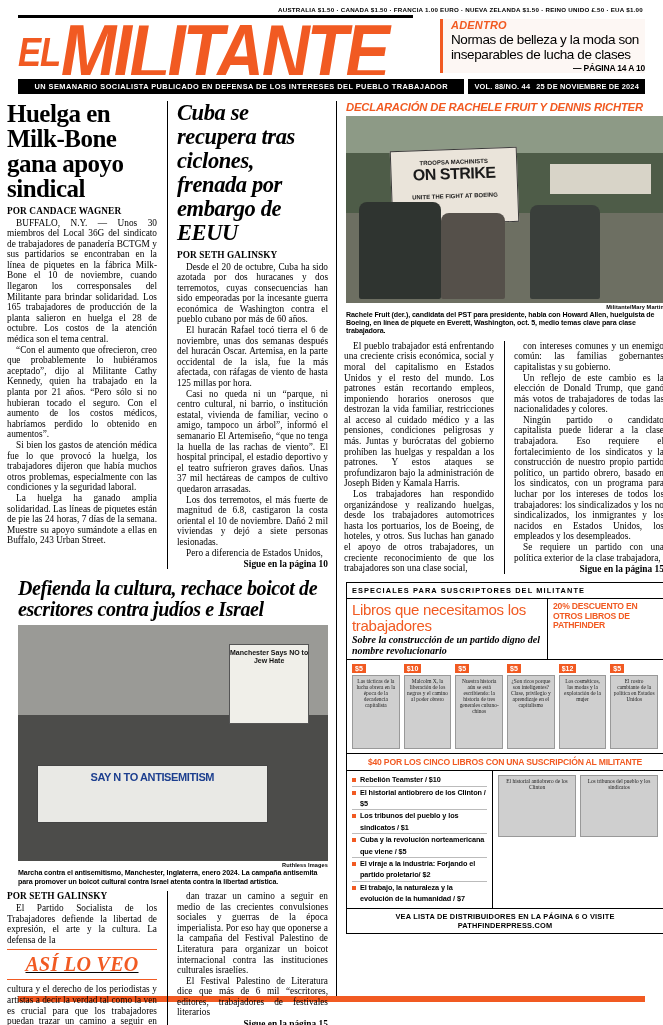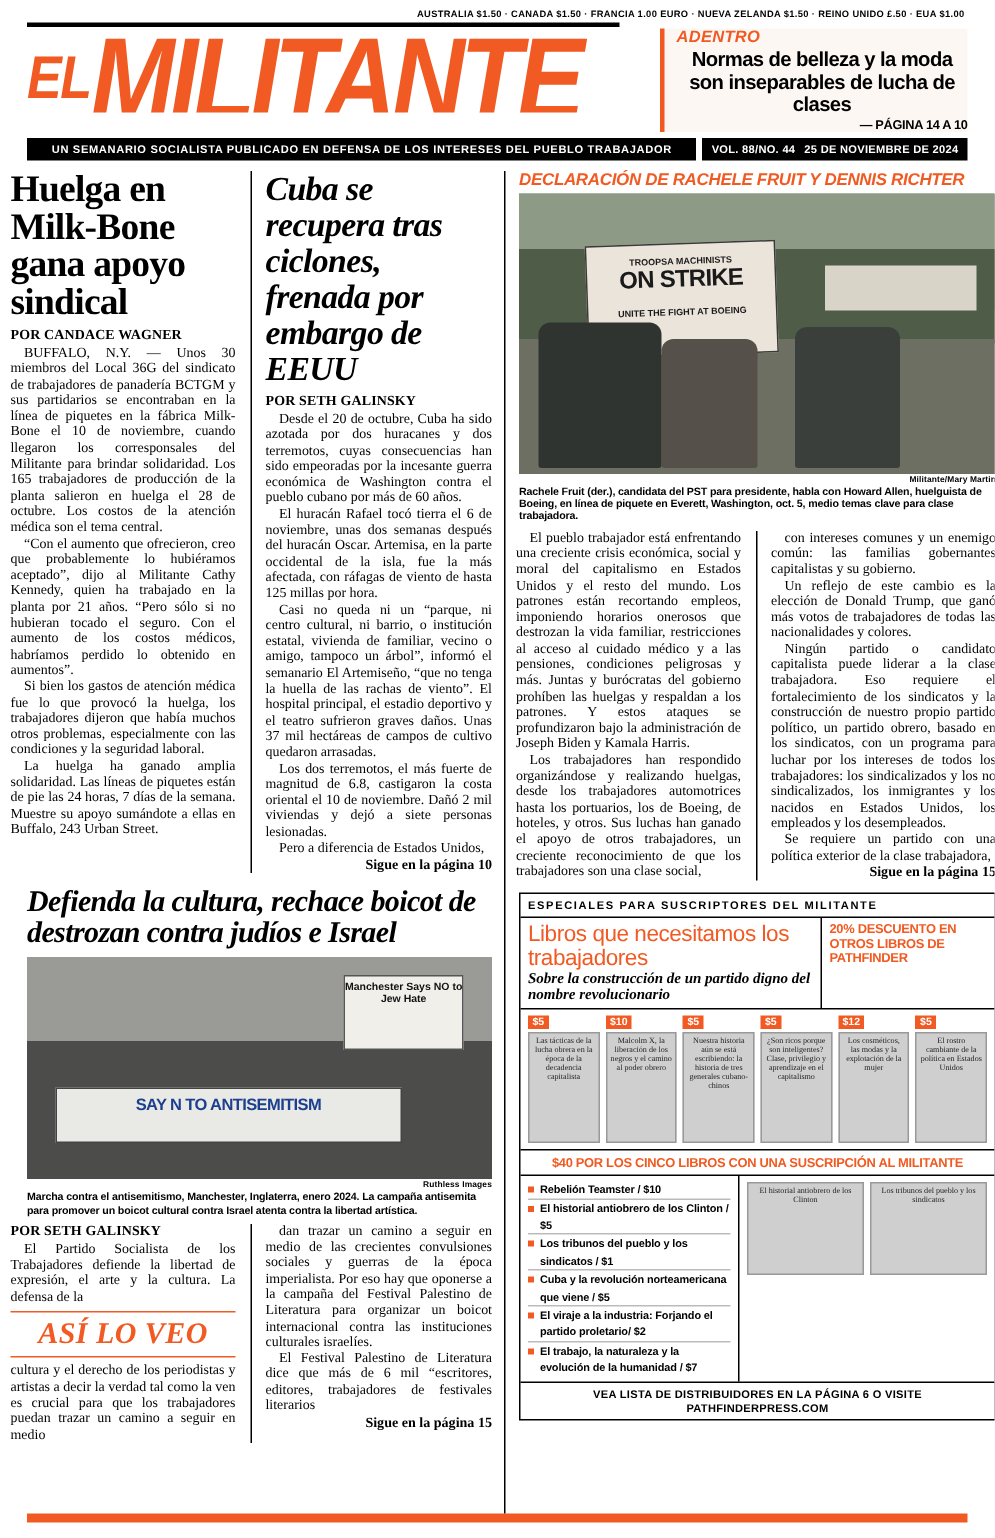--- a/index.html
+++ b/index.html
@@ -56,27 +56,26 @@
   .adentro-kicker{
     font-family:"Liberation Sans", sans-serif;
     font-weight:bold;font-style:italic;
     color:#F15A22;
     font-size:11px;
     letter-spacing:0.2px;
     line-height:12px;
   }
   .adentro-head{
     font-family:"Liberation Sans", sans-serif;
-    font-weight:bold;
+    font-weight:normal;
     font-size:13.5px;
     line-height:15px;
     letter-spacing:-0.4px;
     color:#000;
     margin-top:1px;
-    text-align:center;
   }
   .adentro-page{
     font-family:"Liberation Sans", sans-serif;
     font-weight:bold;
     font-size:8.5px;
     text-align:right;
     margin-top:1px;
     letter-spacing:-0.2px;
   }
   .mast-bottom{
@@ -196,20 +195,21 @@
     letter-spacing:-0.1px;
   }
 
   
   .asilovo{
     border-top:1.6px solid #F15A22;
     border-bottom:1.6px solid #F15A22;
     margin:4px 0 4px 0;
     padding:3px 0;
     text-align:center;
+    text-decoration:underline;
   }
   .asilovo span{
     font-family:"Liberation Serif", serif;
     font-weight:bold;font-style:italic;
     color:#F15A22;font-size:20px;
     letter-spacing:0.3px;
   }
 
   
   .ad{
@@ -394,23 +394,23 @@
           <p class="body first">Desde el 20 de octubre, Cuba ha sido azotada por dos huracanes y dos terremotos, cuyas consecuencias han sido empeoradas por la incesante guerra económica de Washington contra el pueblo cubano por más de 60 años.</p>
           <p class="body">El huracán Rafael tocó tierra el 6 de noviembre, unas dos semanas después del huracán Oscar. Artemisa, en la parte occidental de la isla, fue la más afectada, con ráfagas de viento de hasta 125 millas por hora.</p>
           <p class="body">Casi no queda ni un “parque, ni centro cultural, ni barrio, o institución estatal, vivienda de familiar, vecino o amigo, tampoco un árbol”, informó el semanario El Artemiseño, “que no tenga la huella de las rachas de viento”. El hospital principal, el estadio deportivo y el teatro sufrieron graves daños. Unas 37 mil hectáreas de campos de cultivo quedaron arrasadas.</p>
           <p class="body">Los dos terremotos, el más fuerte de magnitud de 6.8, castigaron la costa oriental el 10 de noviembre. Dañó 2 mil viviendas y dejó a siete personas lesionadas.</p>
           <p class="body">Pero a diferencia de Estados Unidos,</p>
           <div class="jump">Sigue en la página 10</div>
         </div>
       </div>
 
       <div style="margin-top:9px;">
-        <h1 class="hl-italic" style="font-size:20px;line-height:21px;">Defienda la cultura, rechace boicot de destrozan contra judíos e Israel</h1>
-
-        <div class="photo" style="height:148px;margin-top:3px;">
+        <h1 class="hl-italic" style="font-size:20px;line-height:21px;">Defienda la cultura, rechace boicot de escritores contra judíos e Israel</h1>
+
+        <div class="photo" style="height:236px;margin-top:3px;">
           <div class="ph2-sky"></div>
           <div class="ph2-crowd"></div>
           <div class="ph2-placard">Manchester Says NO to Jew Hate</div>
           <div class="ph2-banner">SAY N  TO ANTISEMITISM</div>
         </div>
         <div class="credit">Ruthless Images</div>
         <div class="caption">Marcha contra el antisemitismo, Manchester, Inglaterra, enero 2024. La campaña antisemita para promover un boicot cultural contra Israel atenta contra la libertad artística.</div>
 
         <div class="twocol">
           <div class="col">

